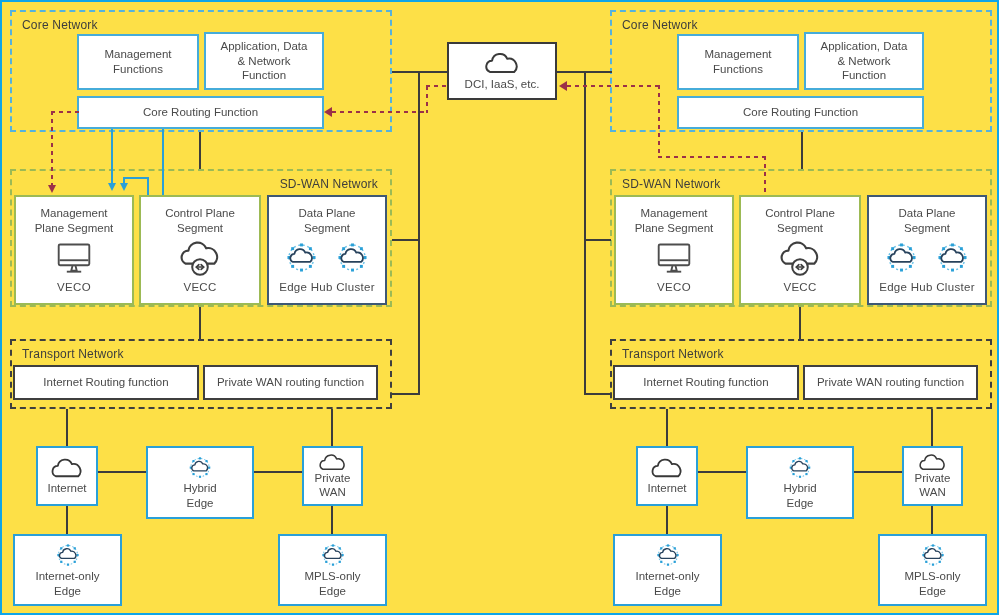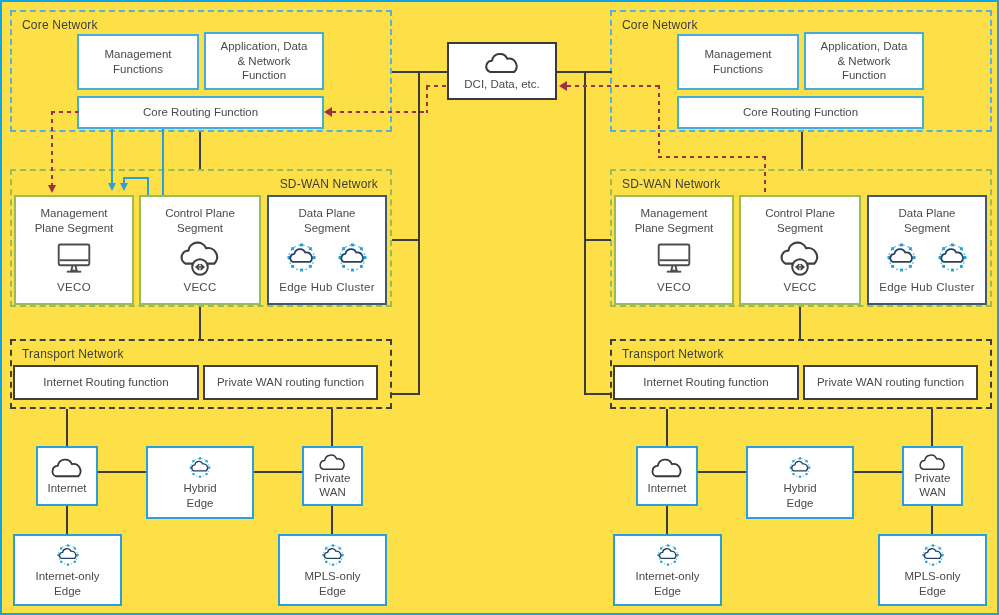--- a/index.html
+++ b/index.html
@@ -168,21 +168,21 @@
     <svg width="38" height="38" viewBox="0 0 48 48">
         <use href="#g-edge"></use>
       </svg>
     <div class="e-label w82" style="margin-top:0">MPLS-only Edge</div>
   </div>
 
   <div class="box col b-dark" style="left:445px;top:40px;width:110px;height:58px;border-color:#3a3a3a;padding:4px">
     <svg width="40" height="26" viewBox="0 0 48 32" style="color:#3a3a3a">
         <use href="#g-cloud"></use>
       </svg>
-    <div style="margin-top:1px;white-space:nowrap">DCI, Data, etc.</div>
+    <div style="margin-top:1px;white-space:nowrap">DCI, IaaS, etc.</div>
   </div>
 
   <div class="frame f-core" style="left:608px;top:8px;width:382px;height:122px">
     <div class="frame-title">Core Network</div>
   </div>
   <div class="box b-blue" style="left:675px;top:32px;width:122px;height:56px">
     <div style="max-width:100px">Management Functions</div>
   </div>
   <div class="box b-blue" style="left:802px;top:30px;width:120px;height:58px">
     <div class="app-label">Application, Data &amp; Network Function</div>

